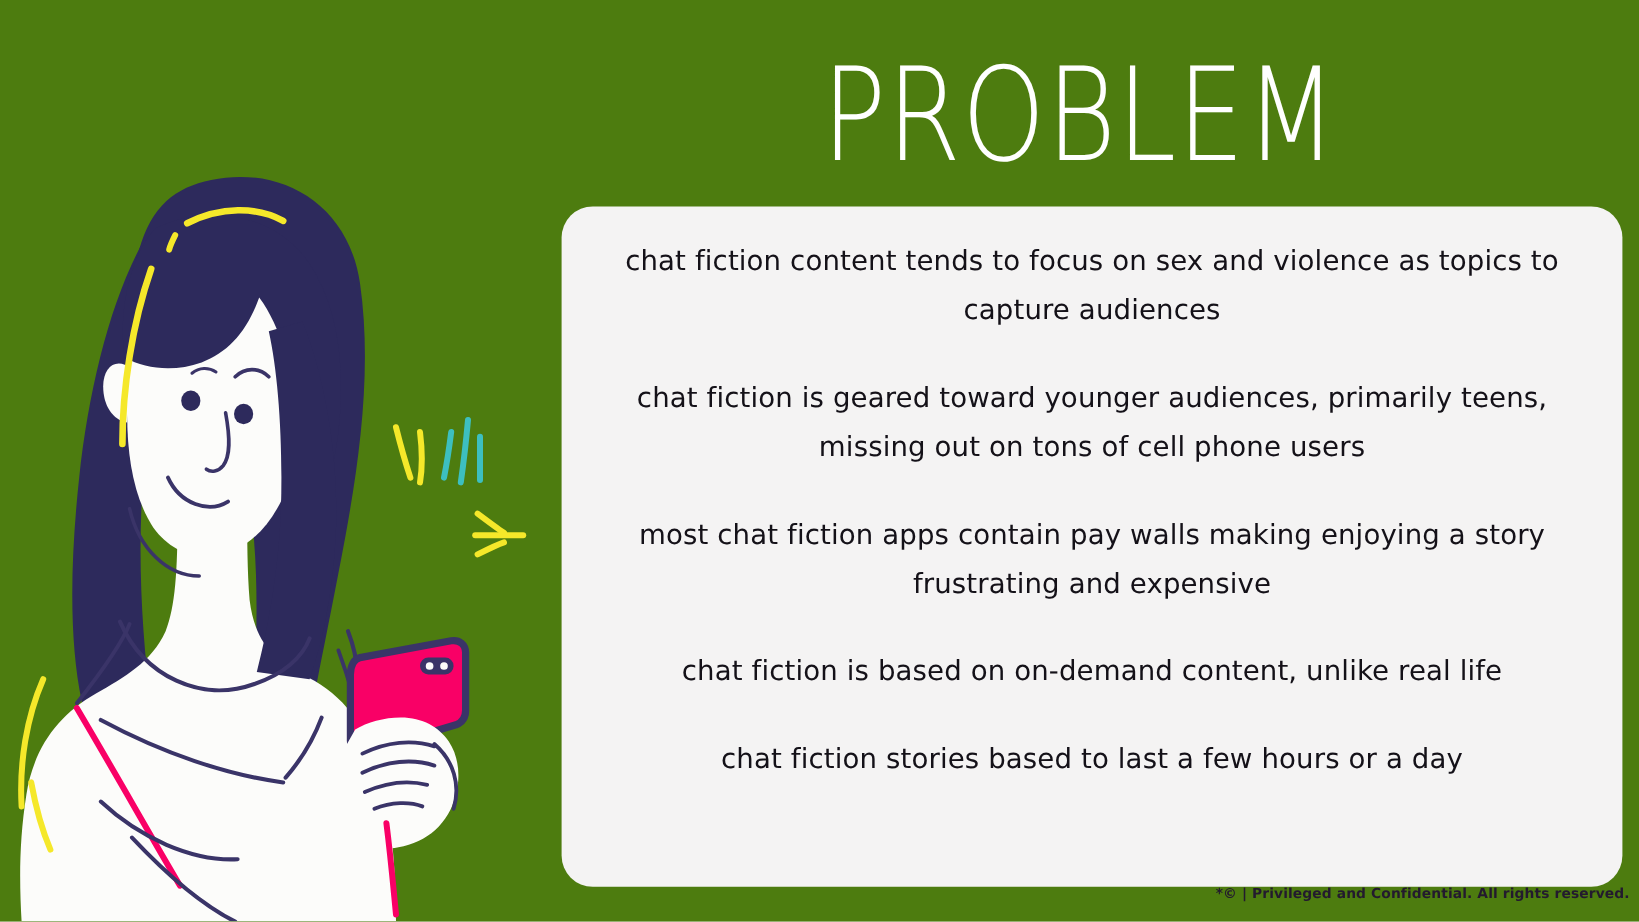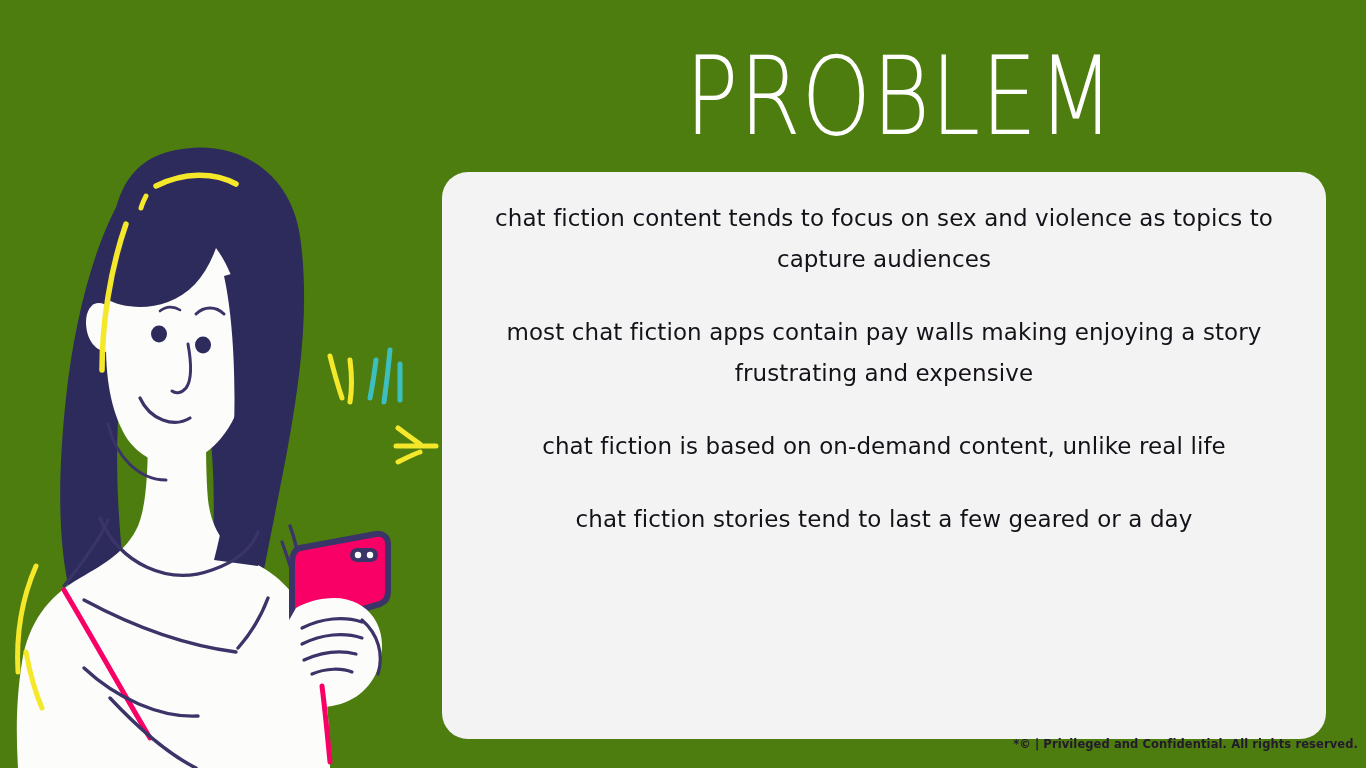--- a/index.html
+++ b/index.html
@@ -49,21 +49,21 @@
     line-height: 118px;
     letter-spacing: 1px;
     white-space: nowrap;
     transform: scaleX(0.82);
     transform-origin: center top;
   }
 
   
   #content-card {
     position: absolute;
-    left: 442px;
+    left: 468px;
     top: 172px;
     width: 884px;
     height: 567px;
     background: #F4F3F3;
     border-radius: 26px;
     box-sizing: border-box;
     padding: 26px 28px 20px 28px;
   }
 
   #problem-list {
@@ -247,21 +247,22 @@
 
       </g>
     </svg>
   </div>
 
   <div id="slide-title">PROBLEM</div>
 
   <div id="content-card">
     <ul id="problem-list">
       <li>chat fiction content tends to focus on sex and violence as topics to capture audiences</li>
+      <li>chat fiction is geared toward younger audiences, primarily teens, missing out on tons of cell phone users</li>
       <li>most chat fiction apps contain pay walls making enjoying a story frustrating and expensive</li>
       <li>chat fiction is based on on-demand content, unlike real life</li>
-      <li>chat fiction stories tend to last a few geared or a day</li>
+      <li>chat fiction stories based to last a few hours or a day</li>
     </ul>
   </div>
 
   <div id="footer-note">*© | Privileged and Confidential. All rights reserved.</div>
 
 </div>
 
 </body></html>

